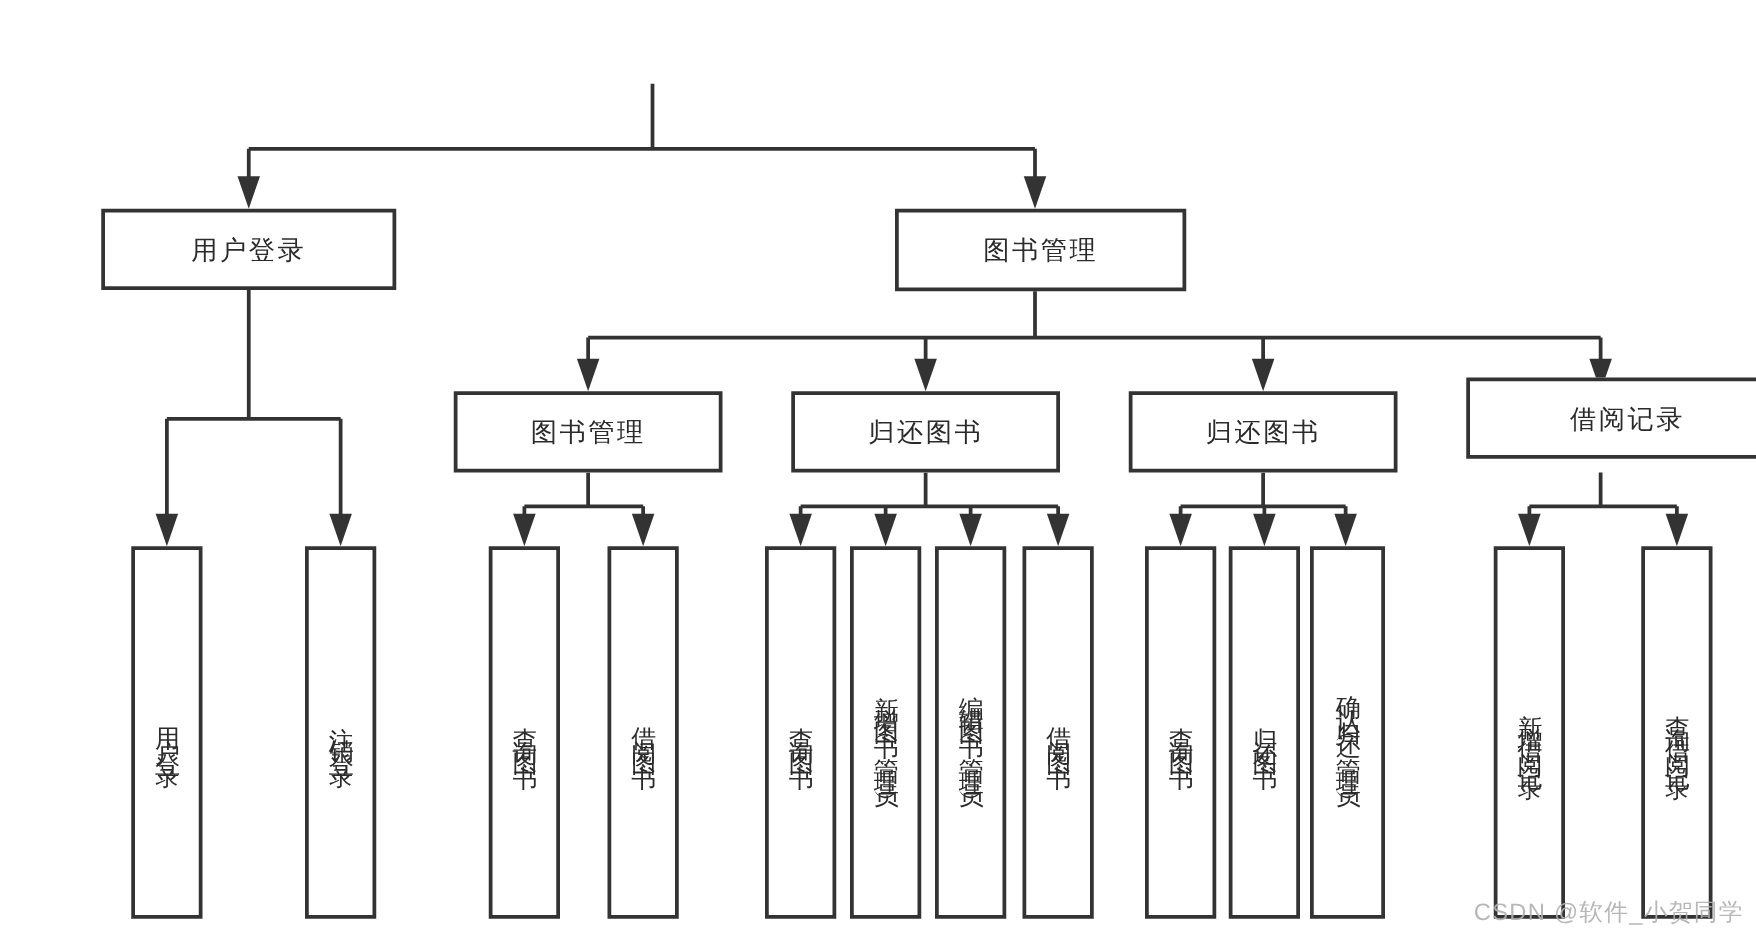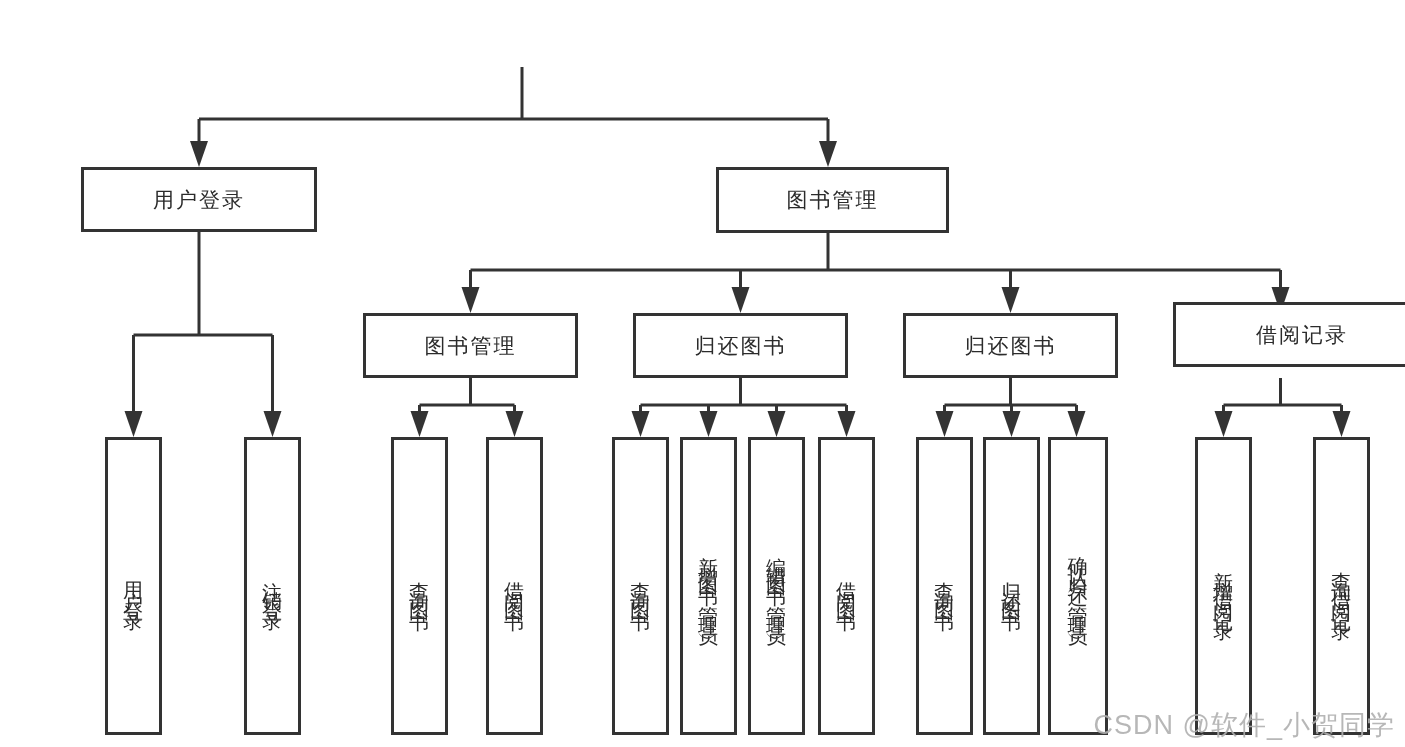--- a/index.html
+++ b/index.html
@@ -39,21 +39,21 @@
     writing-mode:vertical-rl;
     text-orientation:mixed;
     font-size:20px;
     letter-spacing:10px;
     line-height:1;
     white-space:nowrap;
   }
   .watermark{
     position:absolute;
     right:10px;bottom:4px;
-    font-size:27px;
+    font-size:19px;
     letter-spacing:1px;
     color:var(--watermark);
     opacity:.9;
     white-space:nowrap;
   }
 </style>
 </head>
 <body>
 
 <div class="stage">

